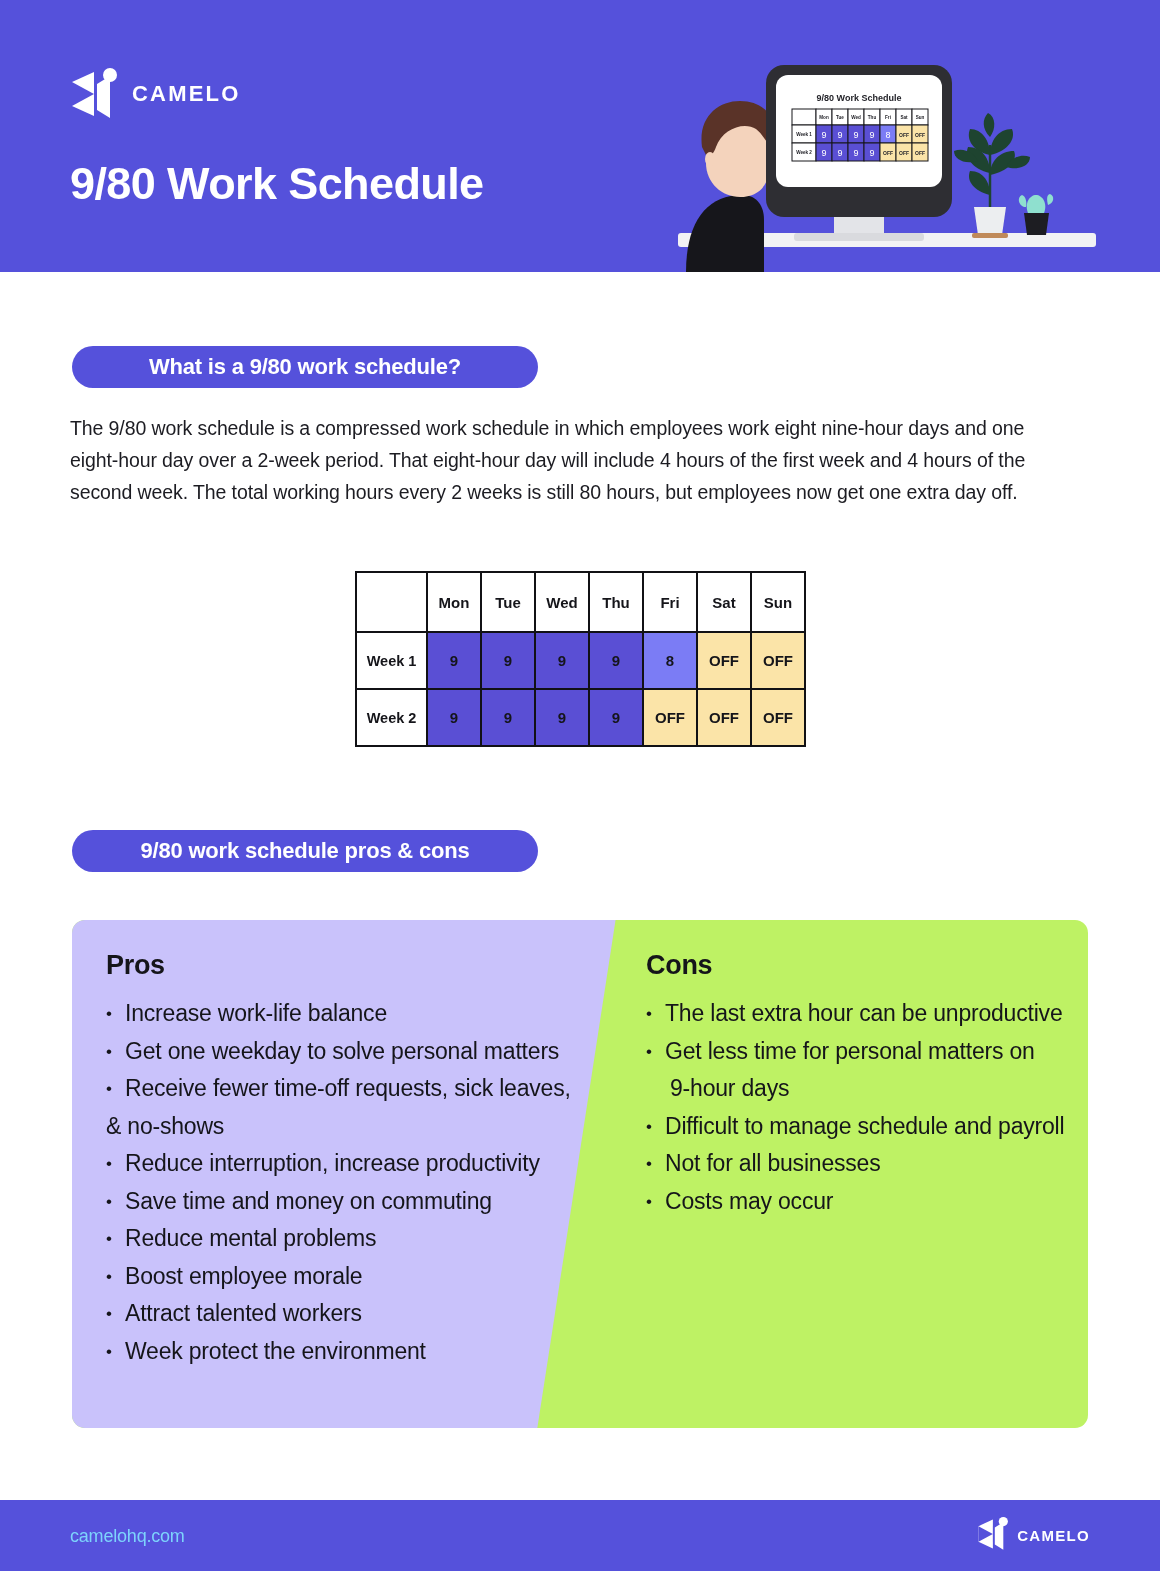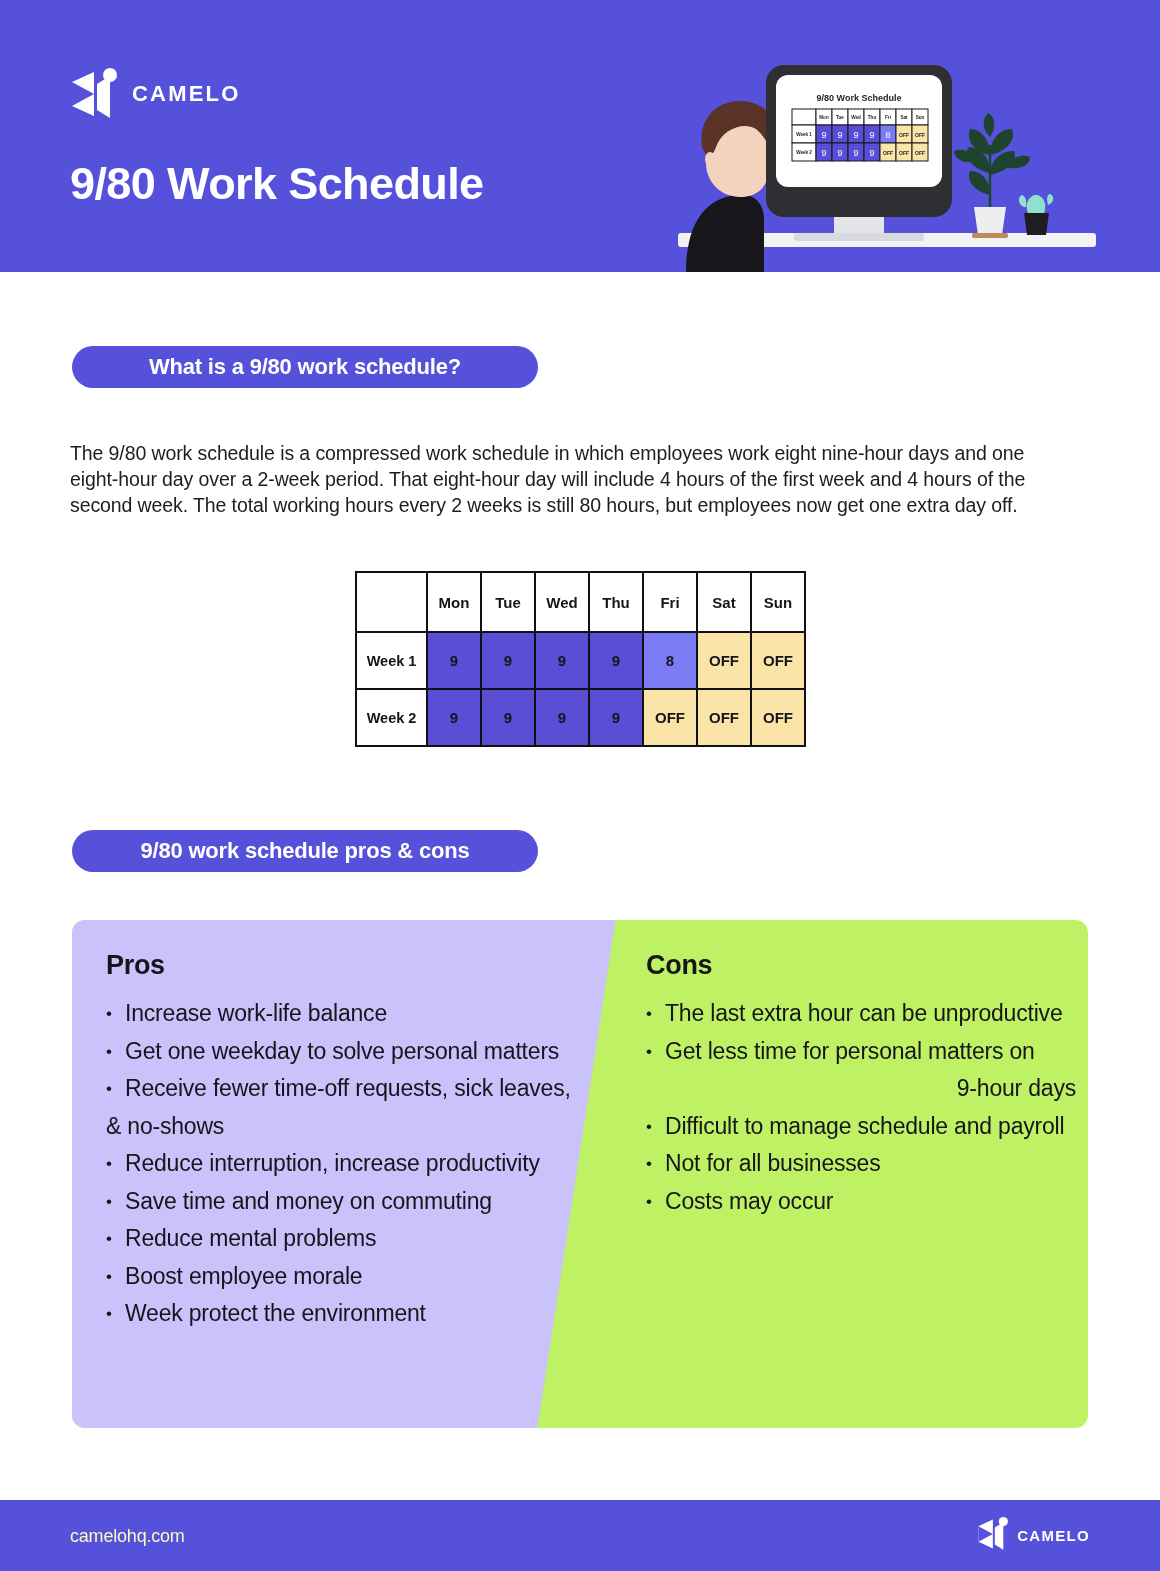--- a/index.html
+++ b/index.html
@@ -34,21 +34,21 @@
     position: absolute; background: #5551db; color: #fff;
     border-radius: 40px; display: flex; align-items: center; justify-content: center;
     font-size: 22px; font-weight: 700; letter-spacing: -0.2px; text-align: right;
   }
   #pill-what { left: 72px; top: 346px; width: 466px; height: 42px; }
   #pill-proscons { left: 72px; top: 830px; width: 466px; height: 42px; }
 
   
   .para {
     position: absolute; left: 70px; top: 412px; width: 1000px;
-    font-size: 19.5px; line-height: 26px; color: #1c1c22; letter-spacing: -0.1px; margin-top: 28px;
+    font-size: 19.5px; line-height: 32px; color: #1c1c22; letter-spacing: -0.1px;
   }
 
   
   .sched-wrap { position: absolute; left: 355px; top: 571px; }
   table.sched { border-collapse: collapse; }
   table.sched td {
     border: 2px solid #111115;
     text-align: center; vertical-align: middle;
     font-size: 15px; font-weight: 600; color: #15151a;
     width: 54px; height: 57px;
@@ -81,30 +81,30 @@
   .pc-list { list-style: none; }
   .pc-list li {
     font-size: 23px; line-height: 37.5px; color: #15151a;
     position: relative; padding-left: 19px; letter-spacing: -0.2px;
   }
   .pc-list li::before {
     content: "\2022"; position: absolute; left: 0; top: 0; font-size: 17px;
   }
   .pc-list li.nobullet { padding-left: 0; }
   .pc-list li.nobullet::before { content: ""; }
-  .pc-list li.nobullet.indent { padding-left: 24px; text-align: right; }
+  .pc-list li.nobullet.indent { padding-left: 24px; }
 
   
   .footer {
     position: absolute; left: 0; top: 1500px; width: 1160px; height: 71px;
     background: #5551db;
   }
   .footer-url {
     position: absolute; left: 70px; top: 50%; transform: translateY(-50%);
-    color: #fef9c3; font-size: 18px; letter-spacing: -0.2px; text-align: right;
+    color: #7dd3fc; font-size: 18px; letter-spacing: -0.2px; text-align: right;
   }
   .footer-brand {
     position: absolute; right: 70px; top: 50%; transform: translateY(-50%);
     display: flex; align-items: center; gap: 7px;
   }
   .footer-brand .brand-name { font-size: 15px; letter-spacing: 1.3px; }
 </style>
 </head>
 <body>
 
@@ -277,20 +277,21 @@
       <div class="pc-heading">Pros</div>
       <ul class="pc-list" id="pros-list">
           <li>Increase work-life balance</li>
           <li>Get one weekday to solve personal matters</li>
           <li>Receive fewer time-off requests, sick leaves,</li>
           <li class="nobullet">&amp; no-shows</li>
           <li>Reduce interruption, increase productivity</li>
           <li>Save time and money on commuting</li>
           <li>Reduce mental problems</li>
           <li>Boost employee morale</li>
+          <li>Attract talented workers</li>
           <li>Week protect the environment</li>
         </ul>
     </div>
 
     <div class="pc-col right">
       <div class="pc-heading">Cons</div>
       <ul class="pc-list" id="cons-list">
           <li>The last extra hour can be unproductive</li>
           <li>Get less time for personal matters on</li>
           <li class="nobullet indent">9-hour days</li>

